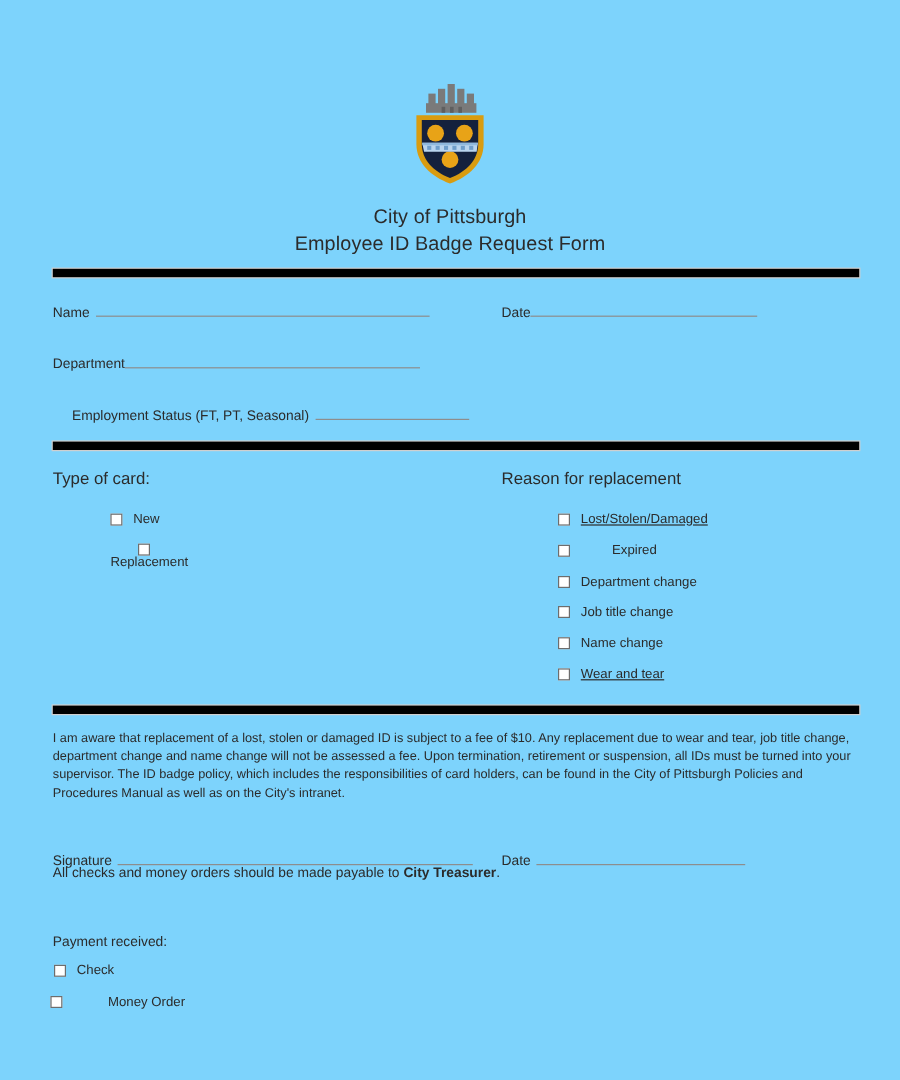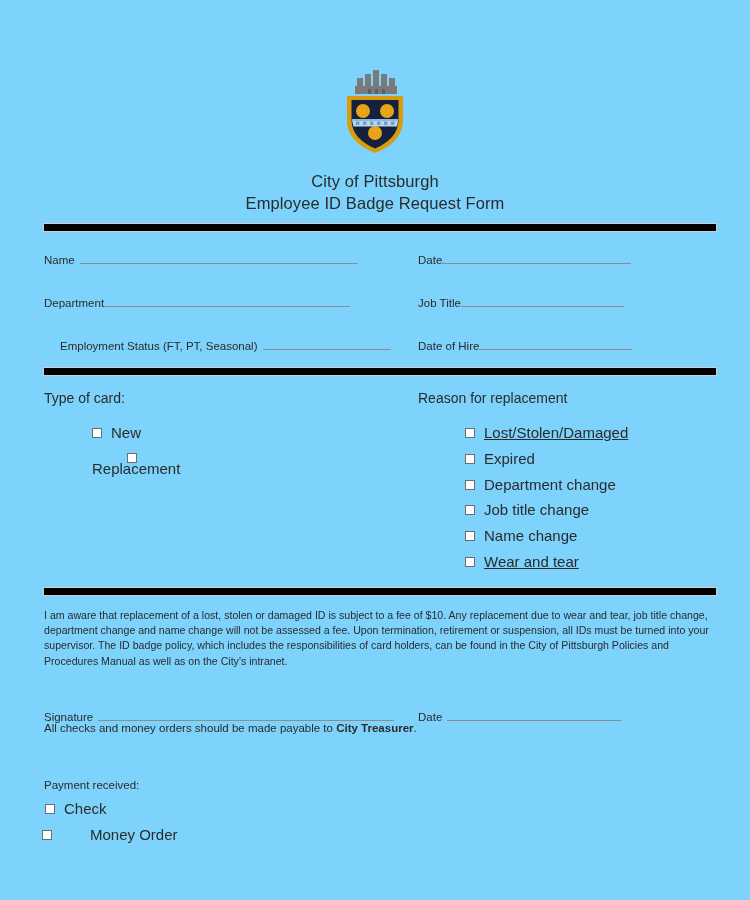--- a/index.html
+++ b/index.html
@@ -92,21 +92,21 @@
     font-size: 14px;
     color: #2b2b2b;
     white-space: nowrap;
   }
 
   
   .check-row {
     position: absolute;
     display: flex;
     align-items: center;
-    font-size: 15px;
+    font-size: 11px;
     color: #2b2b2b;
     white-space: nowrap;
   }
   .checkbox {
     display: inline-block;
     width: 8px;
     height: 8px;
     border: 1px solid #6d6d6d;
     background: #ffffff;
     margin-right: 9px;
@@ -215,50 +215,42 @@
     <span class="field-label">Employment Status (FT, PT, Seasonal)</span>
     <span class="gap"></span>
     <span class="line" style="width:128px;"></span>
   </div>
 
   <div class="field" style="left:418px; top:252px;">
     <span class="field-label">Date</span>
     <span class="line" style="width:189px;"></span>
   </div>
 
-  <div class="field" style="left:418px; top:295px;">
-    <span class="field-label">Job Title</span>
-    <span class="line" style="width:163px;"></span>
-  </div>
-
-  <div class="field" style="left:418px; top:338px;">
-    <span class="field-label">Date of Hire</span>
-    <span class="line" style="width:153px;"></span>
-  </div>
+
 
   <div class="col-heading" style="left:44px; top:390px;">Type of card:</div>
 
   <div class="check-row" style="left:92px; top:427px;">
     <span class="checkbox"></span>
     <span class="check-label">New</span>
   </div>
 
   <div class="check-row" style="left:92px; top:453px;flex-direction:column;">
     <span class="checkbox"></span>
     <span class="check-label">Replacement</span>
   </div>
 
   <div class="col-heading" style="left:418px; top:390px;">Reason for replacement</div>
 
   <div class="check-row" style="left:465px; top:427px;text-decoration:underline;">
     <span class="checkbox"></span>
     <span class="check-label">Lost/Stolen/Damaged</span>
   </div>
 
-  <div class="check-row" style="left:465px; top:453px;">
+  <div class="check-row" style="left:465px; top:453px;gap:26px;">
     <span class="checkbox"></span>
     <span class="check-label">Expired</span>
   </div>
 
   <div class="check-row" style="left:465px; top:479px;">
     <span class="checkbox"></span>
     <span class="check-label">Department change</span>
   </div>
 
   <div class="check-row" style="left:465px; top:504px;">

